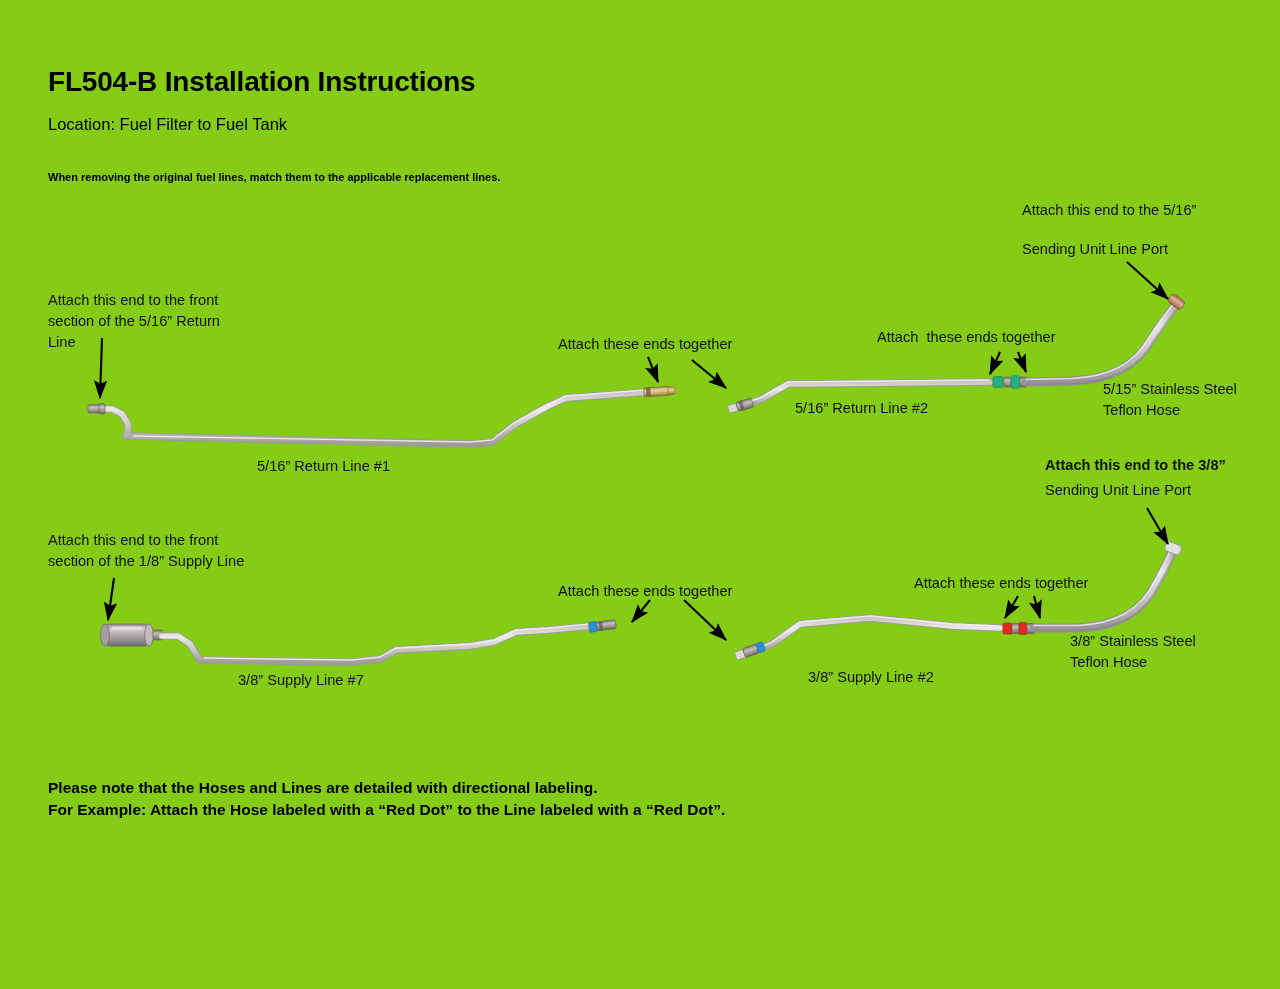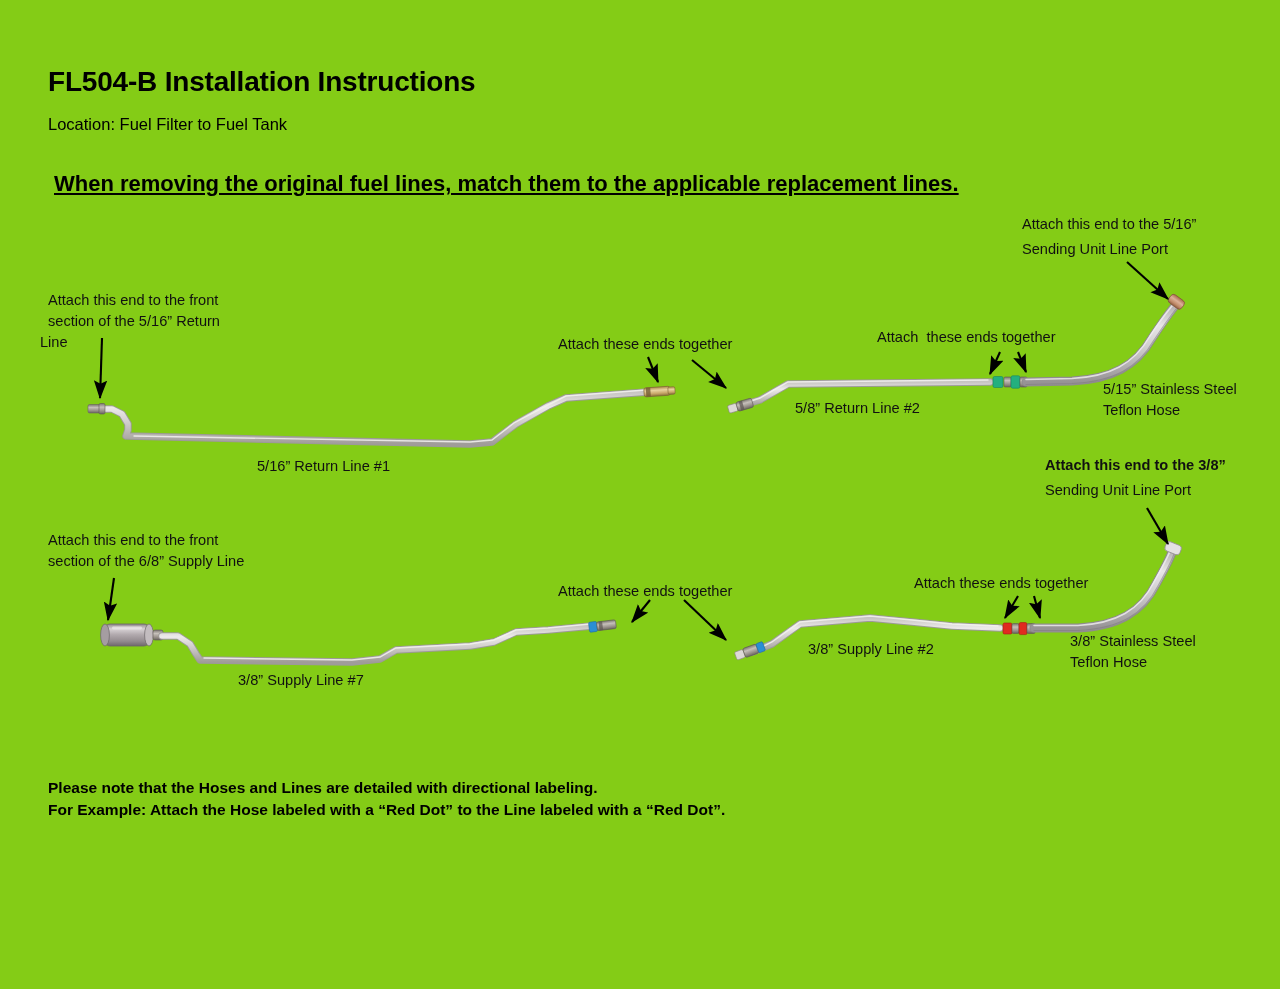--- a/index.html
+++ b/index.html
@@ -32,25 +32,24 @@
     font-weight: bold;
     letter-spacing: -0.2px;
   }
   #doc-location {
     left: 48px;
     top: 114px;
     font-size: 16.5px;
     font-weight: normal;
   }
   #doc-instruction {
-    left: 54px;
+    left: 48px;
     top: 170px;
-    font-size: 22px;
+    font-size: 11px;
     font-weight: bold;
-    text-decoration: underline;
   }
   #note-line-1 {
     left: 48px;
     top: 778px;
     font-size: 15.5px;
     font-weight: bold;
   }
   #note-line-2 {
     left: 48px;
     top: 800px;
@@ -87,44 +86,44 @@
 <div id="page">
 
   <div class="txt" id="doc-title">FL504-B Installation Instructions</div>
 
   <div class="txt" id="doc-location">Location: Fuel Filter to Fuel Tank</div>
 
   <div class="txt" id="doc-instruction">When removing the original fuel lines, match them to the applicable replacement lines.</div>
 
   <div class="ann" style="left:48px; top:291px;">Attach this end to the front</div>
   <div class="ann" style="left:48px; top:312px;">section of the 5/16” Return</div>
-  <div class="ann" style="left:40px; top:333px;">Line</div>
-
-  <div class="ann" style="left:1022px; top:215px;">Attach this end to the 5/16”</div>
+  <div class="ann" style="left:48px; top:333px;">Line</div>
+
+  <div class="ann" style="left:1022px; top:201px;">Attach this end to the 5/16”</div>
   <div class="ann" style="left:1022px; top:240px;">Sending Unit Line Port</div>
 
   <div class="ann" style="left:558px; top:335px;">Attach these ends together</div>
   <div class="ann" style="left:877px; top:328px;">Attach  these ends together</div>
 
   <div class="lbl" style="left:257px; top:457px;">5/16” Return Line #1</div>
-  <div class="lbl" style="left:795px; top:399px;">5/8” Return Line #2</div>
+  <div class="lbl" style="left:795px; top:399px;">5/16” Return Line #2</div>
   <div class="lbl" style="left:1103px; top:380px;">5/15” Stainless Steel</div>
   <div class="lbl" style="left:1103px; top:401px;">Teflon Hose</div>
 
   <div class="ann" style="left:48px; top:531px;">Attach this end to the front</div>
-  <div class="ann" style="left:48px; top:552px;">section of the 6/8” Supply Line</div>
+  <div class="ann" style="left:48px; top:552px;">section of the 1/8” Supply Line</div>
 
   <div class="ann" style="left:1045px; top:456px;font-weight:bold;">Attach this end to the 3/8”</div>
   <div class="ann" style="left:1045px; top:481px;">Sending Unit Line Port</div>
 
   <div class="ann" style="left:558px; top:582px;">Attach these ends together</div>
   <div class="ann" style="left:914px; top:574px;">Attach these ends together</div>
 
   <div class="lbl" style="left:238px; top:671px;">3/8” Supply Line #7</div>
-  <div class="lbl" style="left:808px; top:640px;text-align:center;">3/8” Supply Line #2</div>
+  <div class="lbl" style="left:808px; top:668px;text-align:center;">3/8” Supply Line #2</div>
   <div class="lbl" style="left:1070px; top:632px;">3/8” Stainless Steel</div>
   <div class="lbl" style="left:1070px; top:653px;">Teflon Hose</div>
 
   <div class="txt" id="note-line-2">For Example: Attach the Hose labeled with a “Red Dot” to the Line labeled with a “Red Dot”.</div>
   <div class="txt" id="note-line-1">Please note that the Hoses and Lines are detailed with directional labeling.</div>
 
   <svg id="svg-diagram" viewBox="0 0 1280 989">
     <defs>
       <linearGradient id="tubeGrad" x1="0" y1="0" x2="0" y2="1">
         <stop offset="0%" stop-color="#c7c4c2"></stop>

